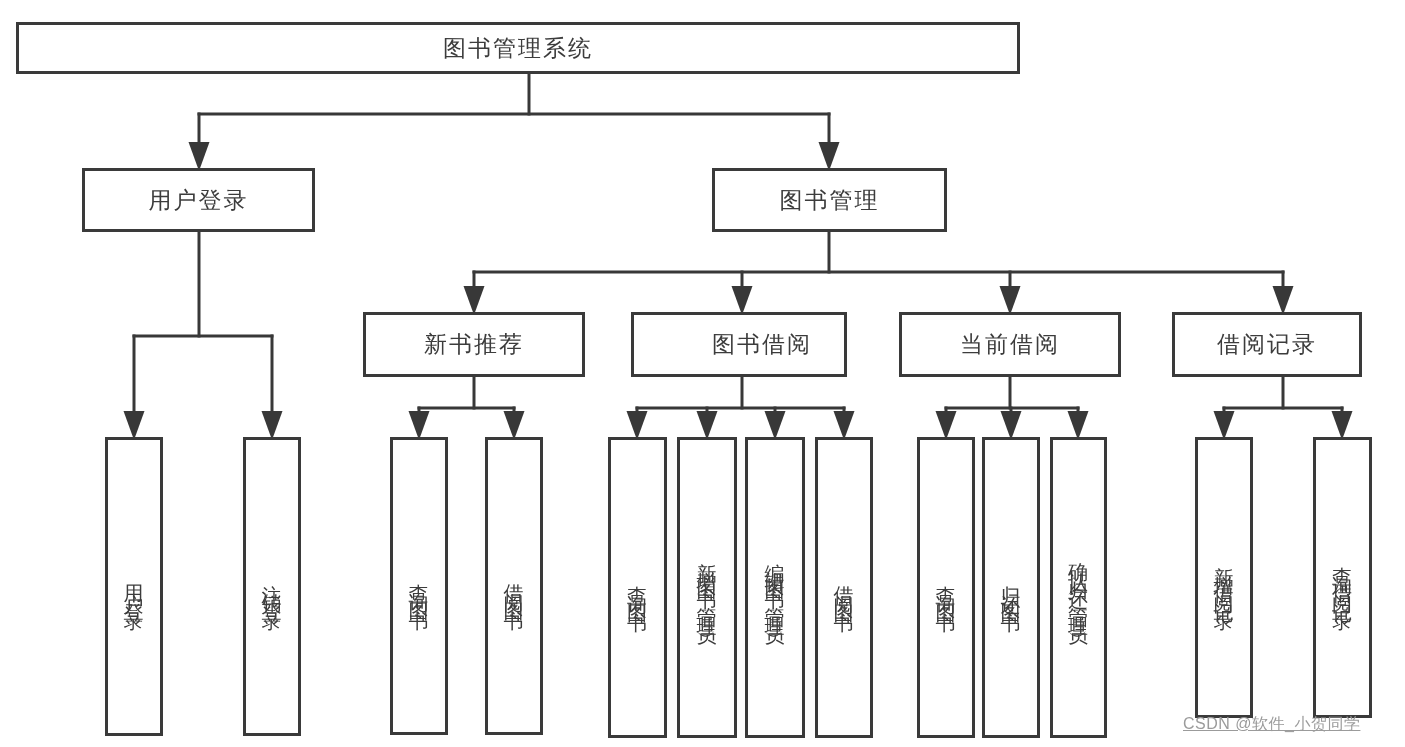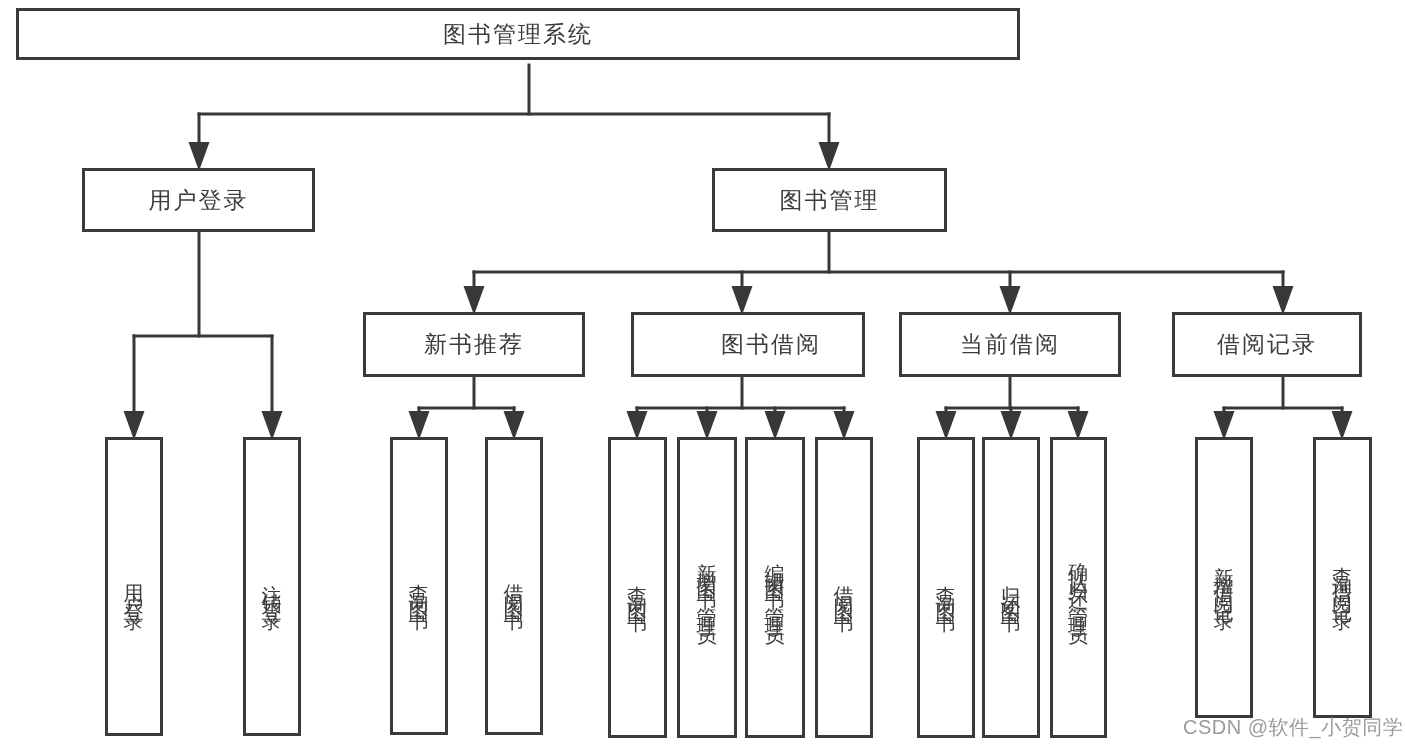--- a/index.html
+++ b/index.html
@@ -50,24 +50,25 @@
     text-orientation: mixed;
     font-size: 20px;
     letter-spacing: 9px;
     line-height: 1;
     white-space: nowrap;
   }
   #watermark {
     position: absolute;
     left: 1183px;
     top: 714px;
-    font-size: 20px;
+    font-size: 16px;
     letter-spacing: 0.5px;
     color: #9b9b9b;
     white-space: nowrap;
+    text-decoration: underline;
   }
 </style>
 </head>
 <body>
 
 <div id="canvas">
   <svg id="connector-layer" viewBox="0 0 1405 747" xmlns="http://www.w3.org/2000/svg">
       <line x1="529" y1="65" x2="529" y2="114" stroke="#383838" stroke-width="3" stroke-linecap="square"></line>
       <line x1="199" y1="114" x2="829" y2="114" stroke="#383838" stroke-width="3" stroke-linecap="square"></line>
       <line x1="199" y1="114" x2="199" y2="150" stroke="#383838" stroke-width="3" stroke-linecap="square"></line>
@@ -115,33 +116,33 @@
       <polygon points="707,440 696.5,411 717.5,411" fill="#383838"></polygon>
       <polygon points="775,440 764.5,411 785.5,411" fill="#383838"></polygon>
       <polygon points="844,440 833.5,411 854.5,411" fill="#383838"></polygon>
       <polygon points="946,440 935.5,411 956.5,411" fill="#383838"></polygon>
       <polygon points="1011,440 1000.5,411 1021.5,411" fill="#383838"></polygon>
       <polygon points="1078,440 1067.5,411 1088.5,411" fill="#383838"></polygon>
       <polygon points="1224,440 1213.5,411 1234.5,411" fill="#383838"></polygon>
       <polygon points="1342,440 1331.5,411 1352.5,411" fill="#383838"></polygon>
     </svg>
   <div id="node-layer">
-      <div class="node h" style="left: 16px; top: 8px; width: 1004px; height: 52px;">
+      <div class="node h" style="left: 16px; top: 22px; width: 1004px; height: 52px;">
         <span class="node-label">图书管理系统</span>
       </div>
       <div class="node h" style="left: 82px; top: 168px; width: 233px; height: 64px;">
         <span class="node-label">用户登录</span>
       </div>
       <div class="node h" style="left: 363px; top: 312px; width: 222px; height: 65px;">
         <span class="node-label">新书推荐</span>
       </div>
       <div class="node h" style="left: 712px; top: 168px; width: 235px; height: 64px;">
         <span class="node-label">图书管理</span>
       </div>
-      <div class="node h" style="left: 631px; top: 312px; width: 234px; height: 65px; padding-left: 46px;">
+      <div class="node h" style="left: 631px; top: 312px; width: 216px; height: 65px; padding-left: 46px;">
         <span class="node-label">图书借阅</span>
       </div>
       <div class="node h" style="left: 899px; top: 312px; width: 222px; height: 65px; text-align: center;">
         <span class="node-label">当前借阅</span>
       </div>
       <div class="node h" style="left: 1172px; top: 312px; width: 190px; height: 65px;">
         <span class="node-label">借阅记录</span>
       </div>
       <div class="node v" style="left: 105px; top: 437px; width: 58px; height: 299px;">
         <span class="node-label">用户登录</span>

